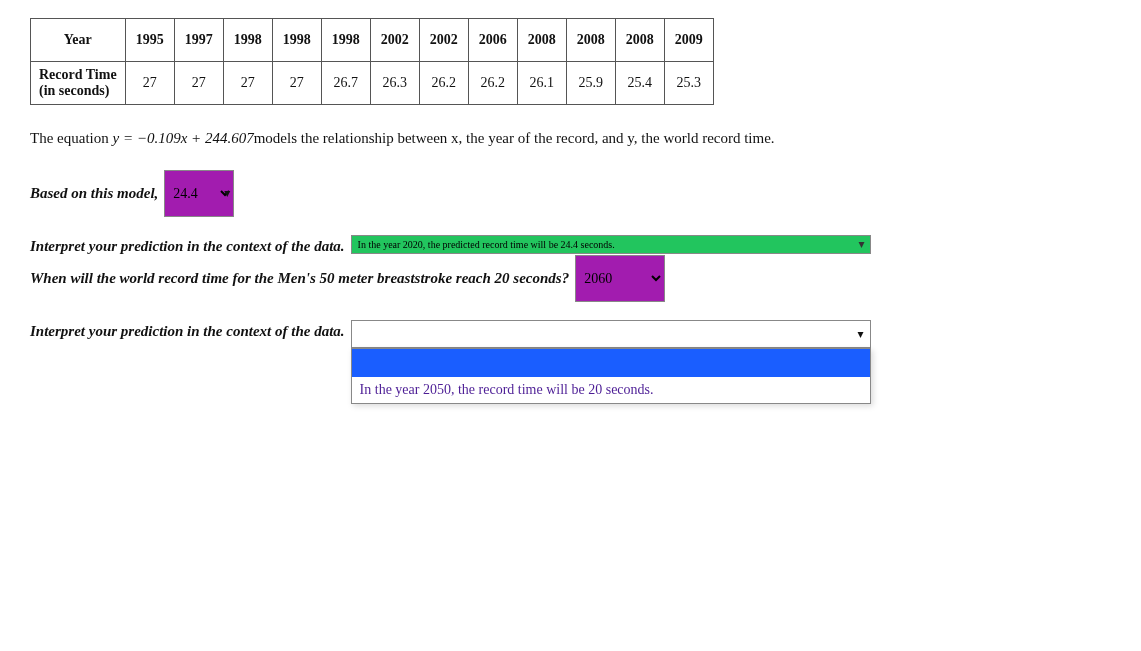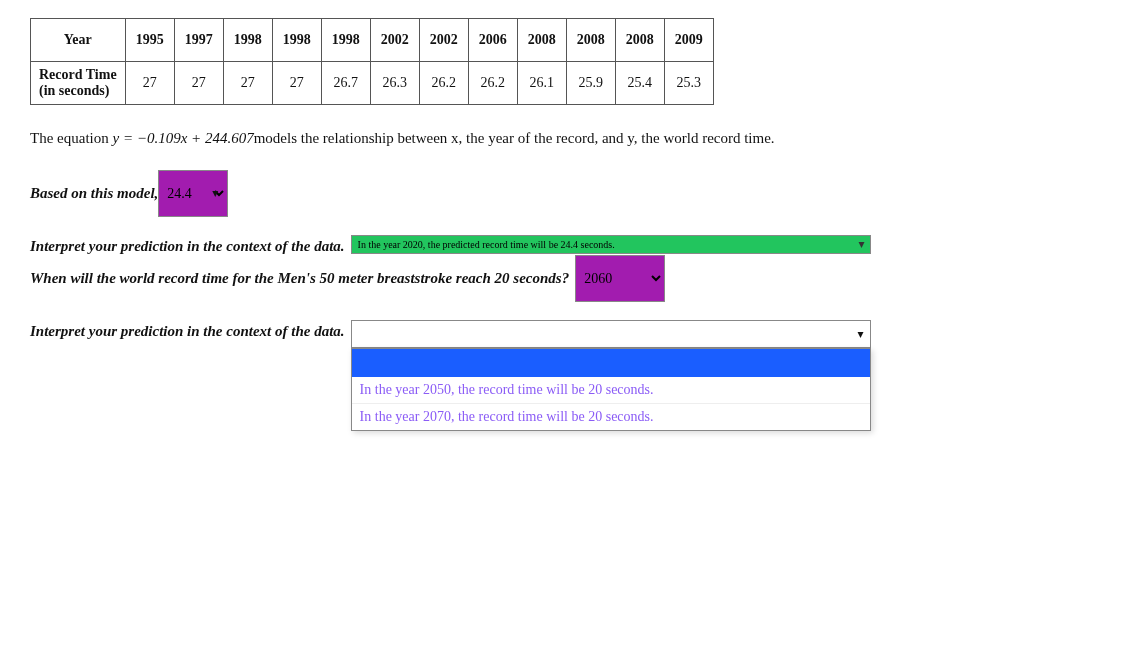--- a/index.html
+++ b/index.html
@@ -46,21 +46,21 @@
     }
 
     
     .question-block {
       margin-bottom: 18px;
       font-size: 15px;
       line-height: 1.5;
       display: flex;
       align-items: center;
       flex-wrap: wrap;
-      gap: 0;
+      gap: 6px;
     }
     .question-block .question-text {
       font-style: italic;
       font-weight: bold;
     }
     .question-block .question-plain {
       font-style: normal;
       font-weight: normal;
     }
 
@@ -154,21 +154,21 @@
       z-index: 10;
       box-shadow: 2px 2px 6px rgba(0,0,0,0.15);
     }
     .dropdown-menu .dropdown-highlight {
       background: #1a5eff;
       height: 28px;
     }
     .dropdown-menu .dropdown-item {
       padding: 5px 8px;
       font-size: 14px;
-      color: #8b5cf6;
+      color: #4c1d95;
       font-family: Georgia, serif;
       border-bottom: 1px solid #eee;
       cursor: pointer;
     }
     .dropdown-menu .dropdown-item:last-child {
       border-bottom: none;
     }
 
     
     .when-block {
@@ -264,16 +264,15 @@
   <div class="dropdown-container">
     <div class="dropdown-input-row">
       <div class="dropdown-box">
         <span></span>
         <span class="dropdown-chevron">▾</span>
       </div>
     </div>
     <div class="dropdown-menu">
       <div class="dropdown-highlight"></div>
       <div class="dropdown-item">In the year 2050, the record time will be 20 seconds.</div>
-      <div class="dropdown-item">In the year 2070, the record time will be 20 seconds.</div>
     </div>
   </div>
 </div>
 
 </body></html>

